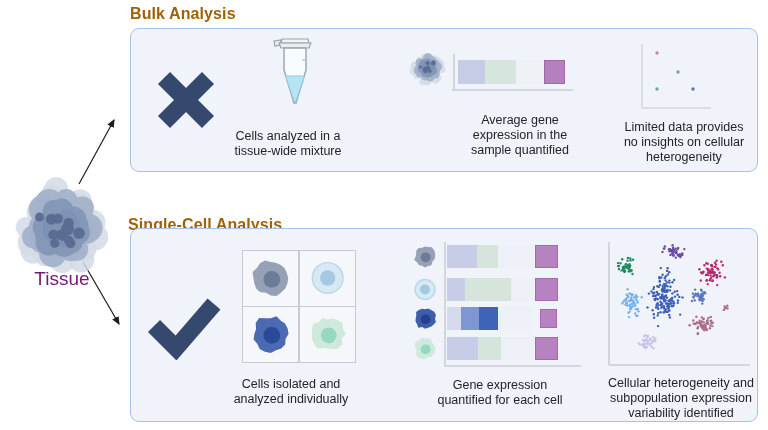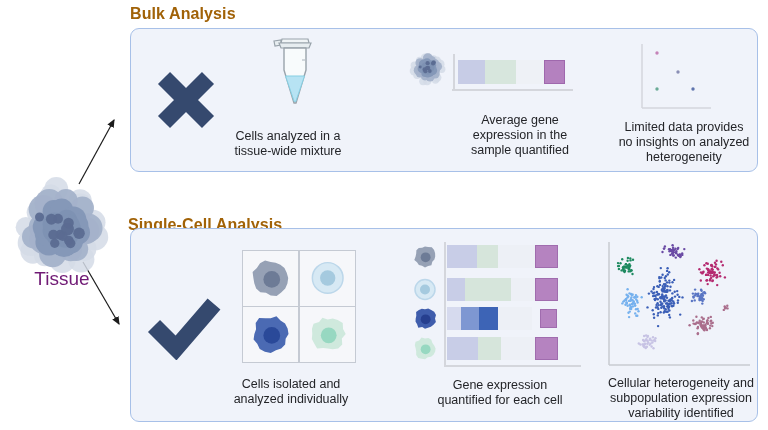--- a/index.html
+++ b/index.html
@@ -191,21 +191,21 @@
     <line x1="7" y1="4" x2="7" y2="68" stroke="#d4d6dc" stroke-width="1.5"></line>
     <line x1="7" y1="68" x2="76" y2="68" stroke="#d4d6dc" stroke-width="1.5"></line>
     <g id="limited-dots">
         <circle cx="22" cy="13" r="1.7" fill="#c583b8"></circle>
         <circle cx="43" cy="32" r="1.7" fill="#8a8fb5"></circle>
         <circle cx="22" cy="49" r="1.7" fill="#6aab96"></circle>
         <circle cx="58" cy="49" r="1.7" fill="#5f74ad"></circle>
       </g>
   </svg>
   <div class="caption" style="left:604px;top:120px;">Limited data provides
-no insights on analyzed
+no insights on cellular
 heterogeneity</div>
 
   <div class="title" style="left:128px;top:216px;">Single-Cell Analysis</div>
   <div class="panel" id="single-panel"></div>
 
   <svg class="abs" style="left:144px;top:292px;" width="80" height="68">
     <path id="check-path" d="M10 34 L32 56 L70 12" stroke="#35496e" stroke-width="17" fill="none" stroke-linejoin="miter"></path>
   </svg>
 
   <div id="cell-grid">

